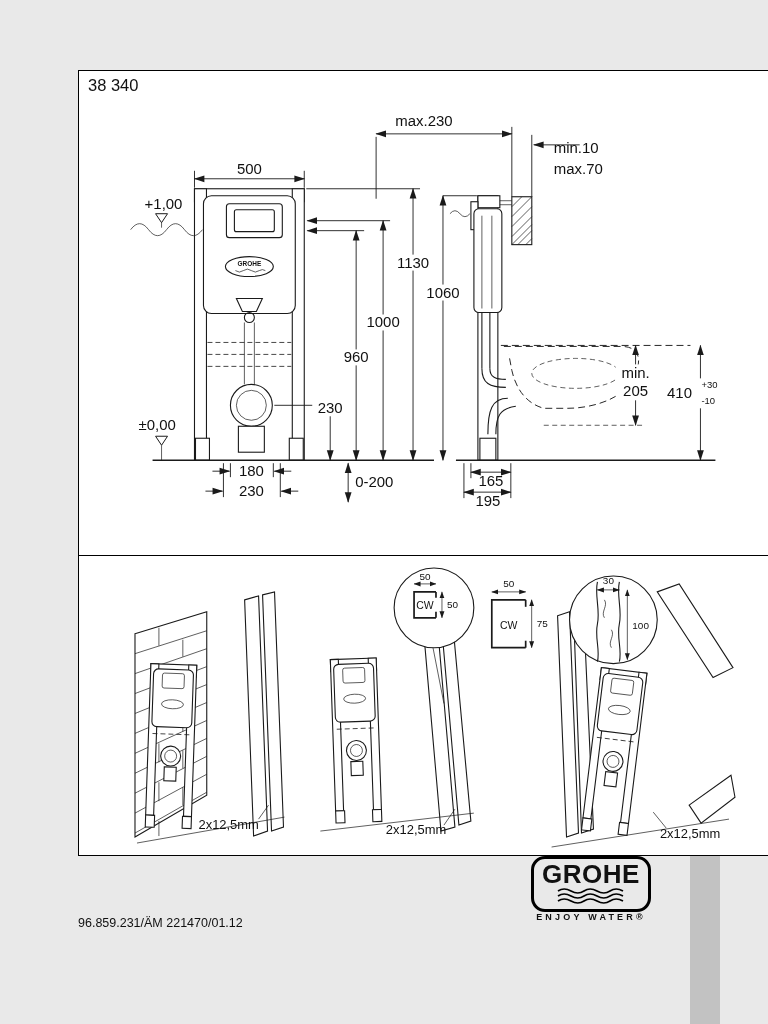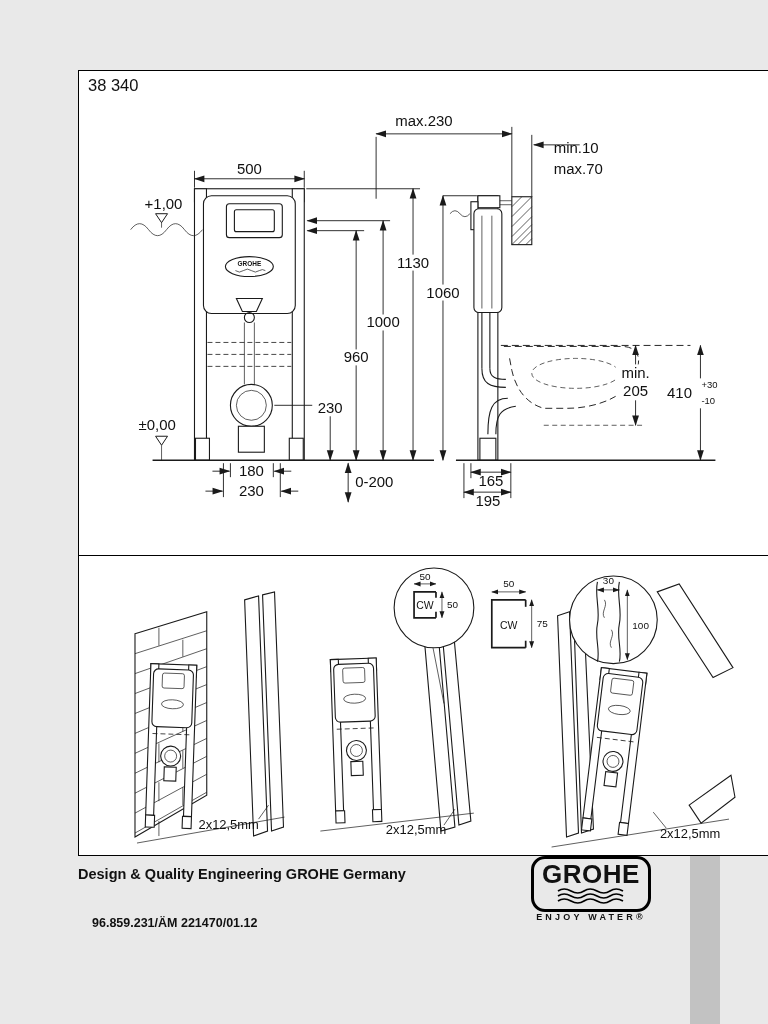--- a/index.html
+++ b/index.html
@@ -8,21 +8,21 @@
           font-family:"Liberation Sans", sans-serif; color:#111; overflow:hidden; }
   .side-band { position:absolute; left:690px; top:70px; width:30px; height:954px; background:#c2c2c2; }
   .tab-label { writing-mode:vertical-rl; font-weight:bold; font-size:15px; padding-top:7px; margin-left:7px; letter-spacing:.4px; color:#000; }
   .main-box { position:absolute; left:78px; top:70px; width:704px; height:786px; background:#fff; border:1.4px solid #000; }
   .product-number { position:absolute; left:9px; top:5px; font-size:16.5px; z-index:3; }
   .top-section { position:absolute; top:0; left:0; width:100%; height:485px; border-bottom:1.4px solid #000; }
   .bottom-section { position:absolute; top:485px; left:0; width:100%; height:297px; }
   .top-section svg, .bottom-section svg { display:block; width:100%; height:100%; }
 
   .tagline { position:absolute; left:78px; top:866px; font-weight:bold; font-size:14.5px; }
-  .doc-code { position:absolute; left:92px; top:916px; font-size:12.5px;font-weight:bold; }
+  .doc-code { position:absolute; left:78px; top:916px; font-size:12.5px; }
   .logo { position:absolute; left:531px; top:856px; width:120px; text-align:center; }
   .logo-box { border:3px solid #000; border-radius:14px; height:56px; padding-top:2px; background:#e9e9e9; }
   .logo-text { font-weight:bold; font-size:26px; letter-spacing:.5px; line-height:1.05; display:block; }
   .enjoy { font-size:9px; font-weight:bold; letter-spacing:3.2px; white-space:nowrap; }
 
   svg text { font-family:"Liberation Sans", sans-serif; fill:#111; }
   .d   { font-size:15px; text-anchor:middle; }
   .ds  { font-size:15px; text-anchor:start; }
   .t9  { font-size:9.5px; text-anchor:start; }
   .tiny{ font-size:6.5px; text-anchor:middle; font-weight:bold; }
@@ -305,21 +305,20 @@
           <text x="485" y="28" class="c10">30</text>
           <text x="509" y="73" class="c10s">100</text>
 
           <line x1="543" y1="273" x2="530" y2="257" class="thin"></line>
           <text x="567" y="283" class="n">2x12,5mm</text>
         </g>
       </svg>
     </div>
   </div>
 
-  <div class="tagline">Design &amp; Quality Engineering GROHE Germany</div>
   <div class="doc-code">96.859.231/ÄM 221470/01.12</div>
 
   <div class="logo">
     <div class="logo-box">
       <span class="logo-text">GROHE</span>
       <svg width="78" height="17" viewBox="0 0 78 17">
         <path d="M6,3 q6,-4 13,0 t13,0 t13,0 t13,0 t13,0" stroke="#000" stroke-width="1.7" fill="none"></path>
         <path d="M6,8 q6,-4 13,0 t13,0 t13,0 t13,0 t13,0" stroke="#000" stroke-width="1.7" fill="none"></path>
         <path d="M6,13 q6,-4 13,0 t13,0 t13,0 t13,0 t13,0" stroke="#000" stroke-width="1.7" fill="none"></path>
       </svg>

